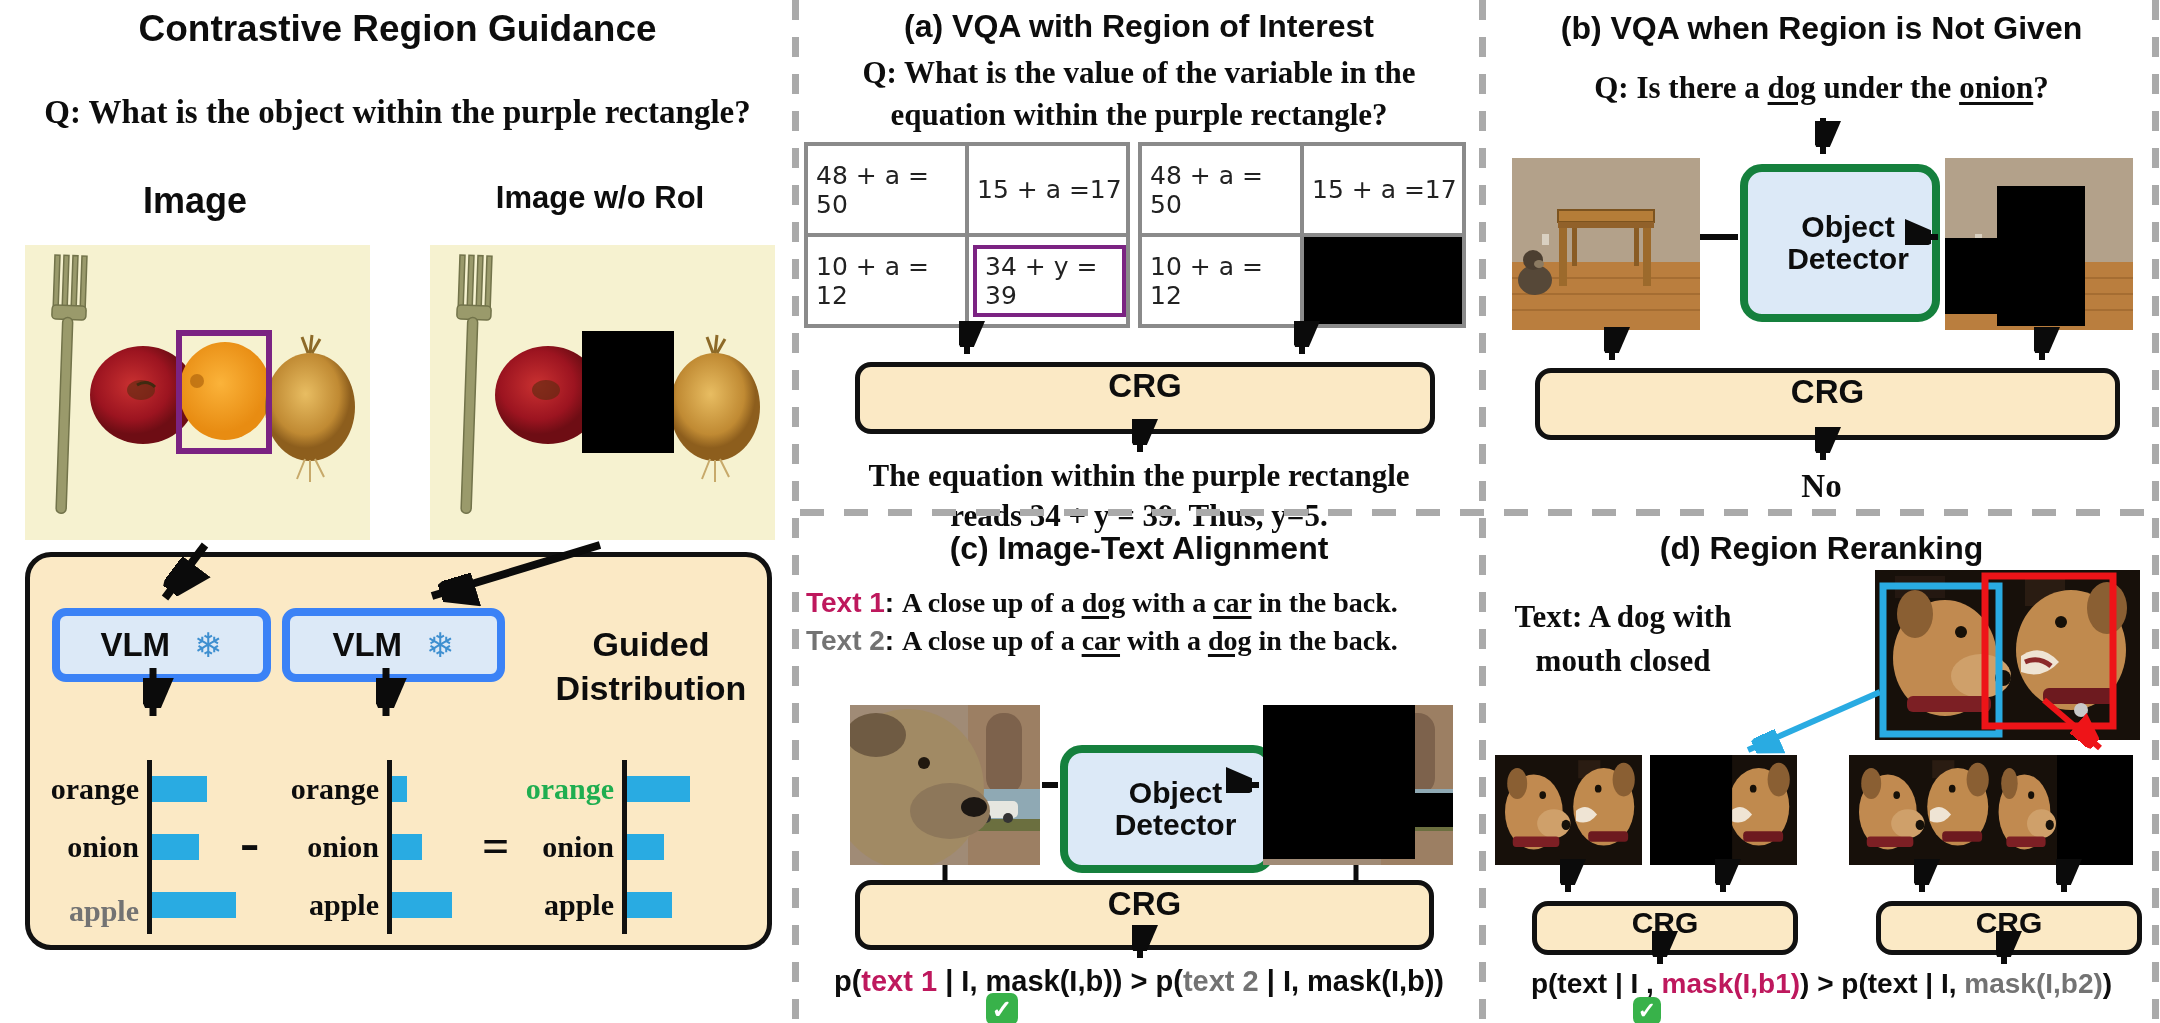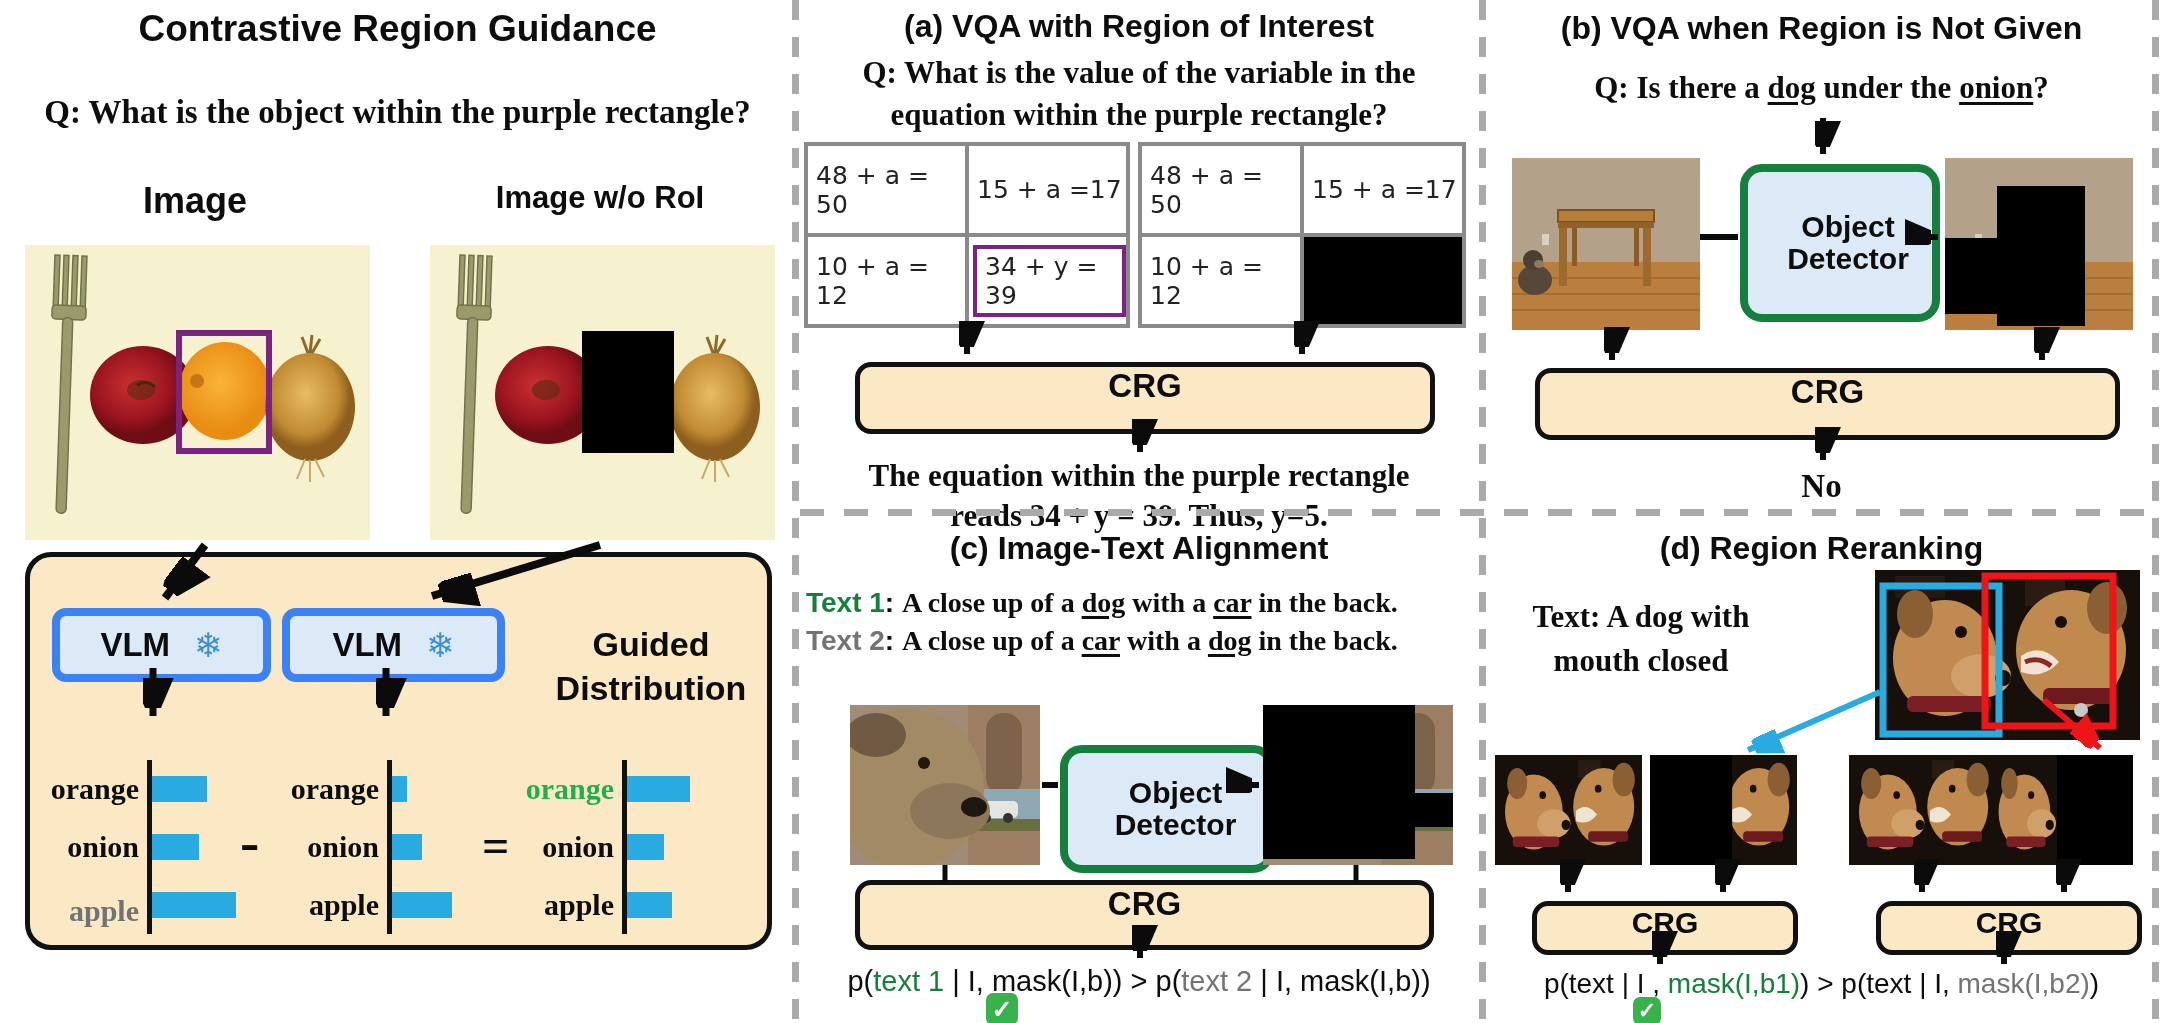--- a/index.html
+++ b/index.html
@@ -4,21 +4,21 @@
 <style>
   html,body{margin:0;padding:0;background:#fff;}
   #stage{position:relative;width:2160px;height:1023px;background:#fff;overflow:hidden;
          font-family:"Liberation Sans",sans-serif;color:#0d0d0d;}
   .abs{position:absolute;}
   .sans{font-family:"Liberation Sans",sans-serif;}
   .serif{font-family:"Liberation Serif",serif;}
   .b{font-weight:bold;}
   .ctr{text-align:center;}
   .u{text-decoration:underline;text-decoration-thickness:3px;text-underline-offset:4px;}
-  .blue{color:#15803d;} .red{color:#737373;margin-top:12px;} .green{color:#1FAE50;}
+  .blue{color:#be185d;} .red{color:#737373;margin-top:12px;} .green{color:#1FAE50;}
   
   .vdash{position:absolute;top:0;width:7px;height:1023px;z-index:5;
     background:repeating-linear-gradient(to bottom,#aaaaaa 0 20px,transparent 20px 37px);}
   .hdash{position:absolute;height:7px;z-index:5;
     background:repeating-linear-gradient(to right,#aaaaaa 0 24px,transparent 24px 44px);}
   
   .crg{position:absolute;background:#FBE9C5;border:5px solid #111;border-radius:16px;
        display:flex;justify-content:center;font-weight:bold;font-size:33px;}
   .detector{position:absolute;background:#DCE9F7;border:8px solid #15803d;border-radius:22px;
        display:flex;align-items:center;justify-content:center;text-align:center;
@@ -41,21 +41,21 @@
   .photo svg{display:block;}
   
   .eqtable{position:absolute;display:grid;grid-template-columns:1fr 1fr;grid-template-rows:1fr 1fr;
        background:#fff;border:2px solid #8a8a8a;box-sizing:border-box;}
   .eqcell{border:2px solid #8a8a8a;display:flex;align-items:center;padding-left:8px;
        font-family:"DejaVu Sans",sans-serif;font-size:25px;color:#222;box-sizing:border-box;}
   .eqcell.blackout{background:#000;}
   .pbox{display:inline-block;border:4px solid #7B2382;padding:3px 8px;}
   .check{display:inline-flex;width:32px;height:32px;background:#38B24A;border-radius:7px;
        color:#fff;font-weight:bold;font-size:25px;align-items:center;justify-content:center;}
-  .eqline{position:absolute;font-weight:normal;font-size:29px;white-space:nowrap;}
+  .eqline{position:absolute;font-weight:bold;font-size:29px;white-space:nowrap;}
 </style>
 </head>
 <body>
 
 <div id="stage">
 
   <div class="abs" style="left:0;top:0;width:795px;height:1023px;">
     <div class="abs sans b ctr" style="left:0;top:8px;width:795px;font-size:37px;">Contrastive Region Guidance</div>
     <div class="abs serif b ctr" style="left:0;top:94px;width:795px;font-size:33px;">Q: What is the object within the purple rectangle?</div>
     <div class="abs sans b ctr" style="left:95px;top:180px;width:200px;font-size:36px;">Image</div>
@@ -354,21 +354,21 @@
 
     <div class="eqline ctr" style="left:0;top:452px;width:678px;">
       <span>p(</span><span class="blue">text 1</span><span> | I, mask(I,b))</span><span> &gt; p(</span><span class="red">text 2</span><span> | I, mask(I,b))</span>
     </div>
     <span class="check abs" style="left:186px;top:480px;">✓</span>
   </div>
 
   <div class="abs" style="left:1483px;top:513px;width:677px;height:510px;">
     <div class="abs sans b ctr" style="left:0;top:17px;width:677px;font-size:32px;">(d) Region Reranking</div>
 
-    <div class="abs serif b ctr" style="left:38px;top:82px;width:240px;font-size:31px;line-height:44px;">
+    <div class="abs serif b ctr" style="left:20px;top:82px;width:240px;font-size:31px;line-height:44px;">
       <div>Text: A dog with</div>
       <div>mouth closed</div>
     </div>
 
     <div class="photo" style="left:392px;top:57px;width:265px;height:170px;">
       <svg width="265" height="170" viewBox="0 0 265 170">
         <rect width="265" height="170" fill="#17100a"></rect>
         <rect x="150" y="8" width="40" height="28" fill="#2a1c12"></rect>
           <rect x="20" y="6" width="50" height="22" fill="#241811"></rect>
         <g>

